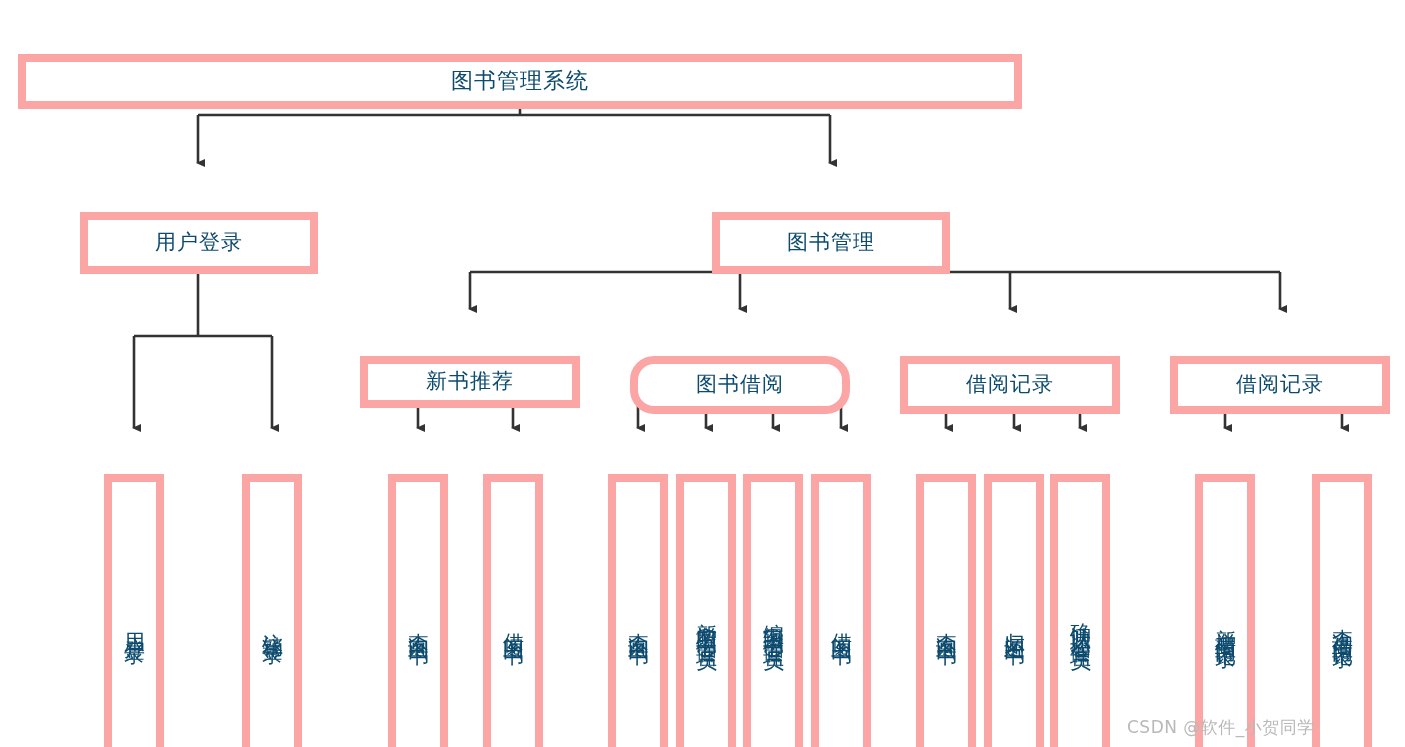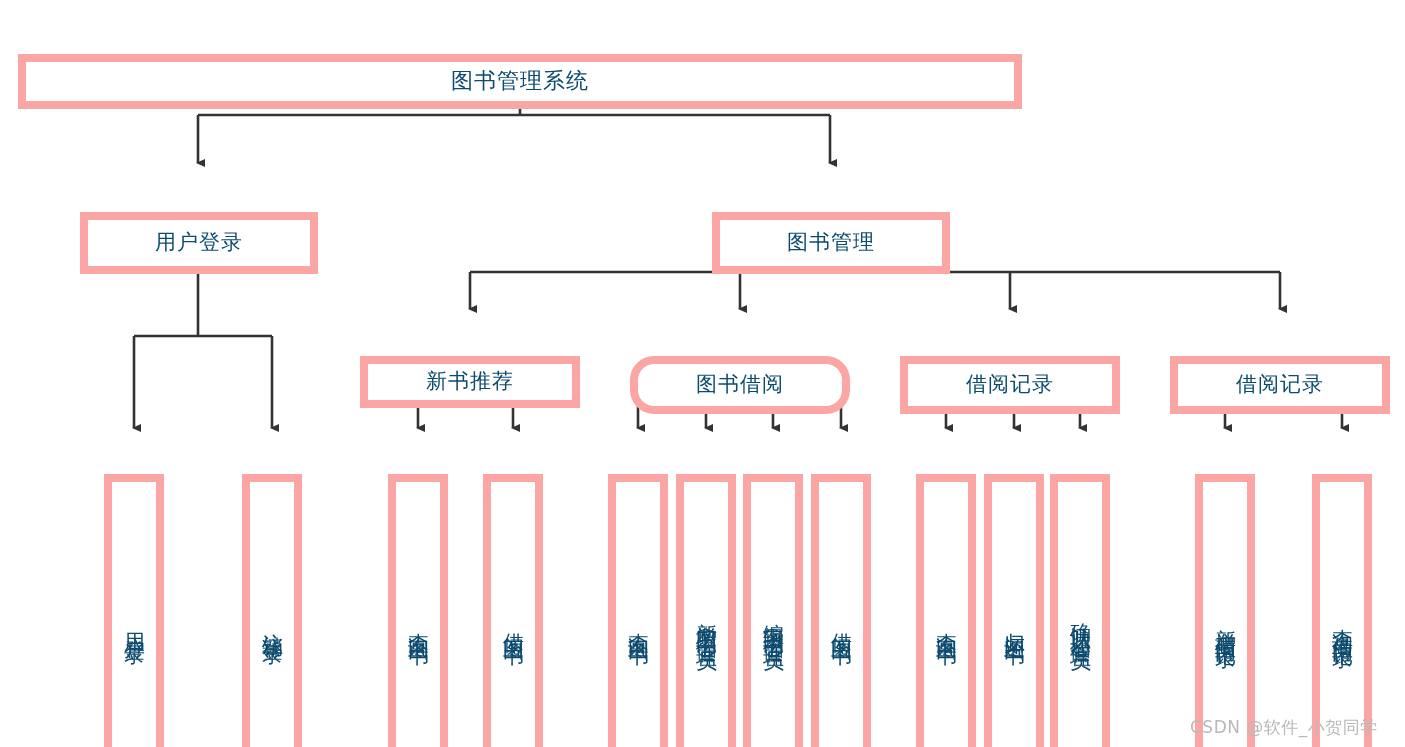--- a/index.html
+++ b/index.html
@@ -187,15 +187,15 @@
     <span class="vlabel">确认归还（管理员）</span>
   </div>
 
   <div class="node vert" style="left:1195px; top:434px; width:60px; height:299px;">
     <span class="vlabel">新增借阅记录</span>
   </div>
   <div class="node vert" style="left:1312px; top:434px; width:60px; height:299px;">
     <span class="vlabel">查询借阅记录</span>
   </div>
 
-  <div class="watermark" style="left:1190px; top:716px;">CSDN @软件_小贺同学</div>
+  <div class="watermark" style="left:1127px; top:716px;">CSDN @软件_小贺同学</div>
 
 </div>
 
 </body></html>

